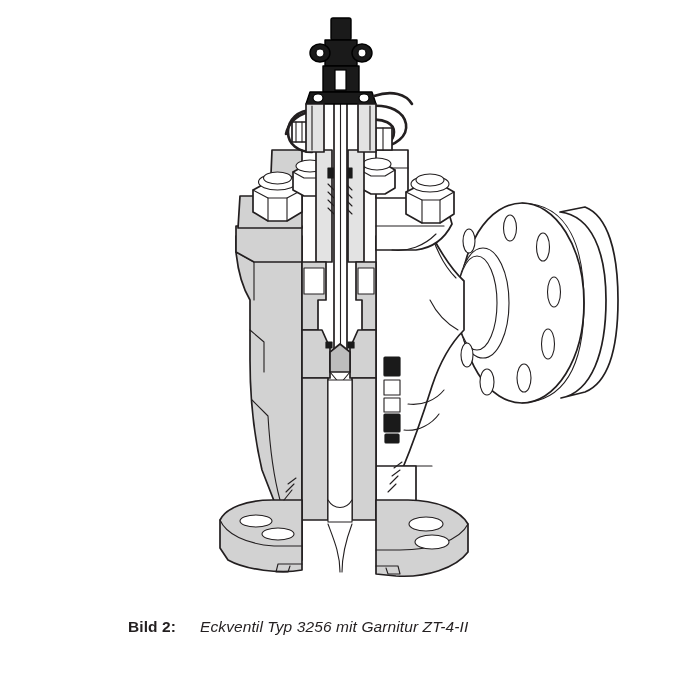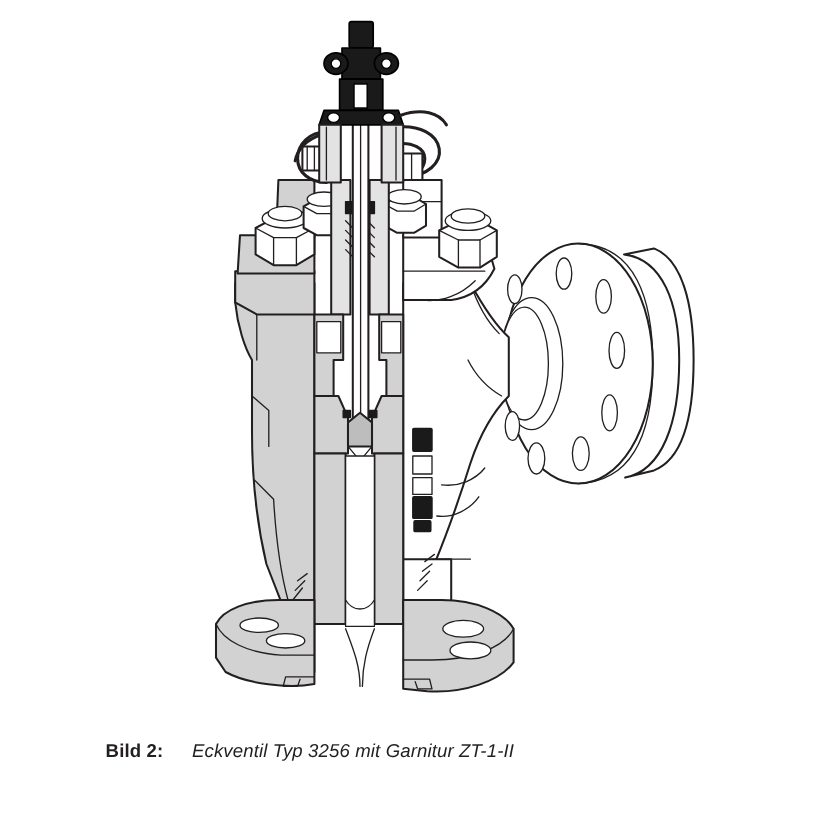--- a/index.html
+++ b/index.html
@@ -13,20 +13,21 @@
     height: 680px;
     overflow: hidden;
     font-family: "Liberation Sans", sans-serif;
     position: relative;
   }
   #page {
     position: relative;
     width: 540px;
     height: 680px;
     background: #ffffff;
+    margin-left: 40px;
   }
   #figure-area {
     position: absolute;
     left: 0;
     top: 0;
     width: 680px;
     height: 605px;
   }
   #figure-area svg {
     display: block;
@@ -298,16 +299,16 @@
       </g>
 
       <path class="lnT" d="M288 524 C294 540 300 554 300 572"></path>
       <path class="lnT" d="M312 524 C306 540 302 554 302 572"></path>
 
     </svg>
   </div>
 
   <div id="caption">
     <span class="cap-label">Bild 2:</span>
-    <span class="cap-text">Eckventil Typ 3256 mit Garnitur ZT-1-II</span>
+    <span class="cap-text">Eckventil Typ 3256 mit Garnitur ZT-4-II</span>
   </div>
 
 </div>
 
 </body></html>

